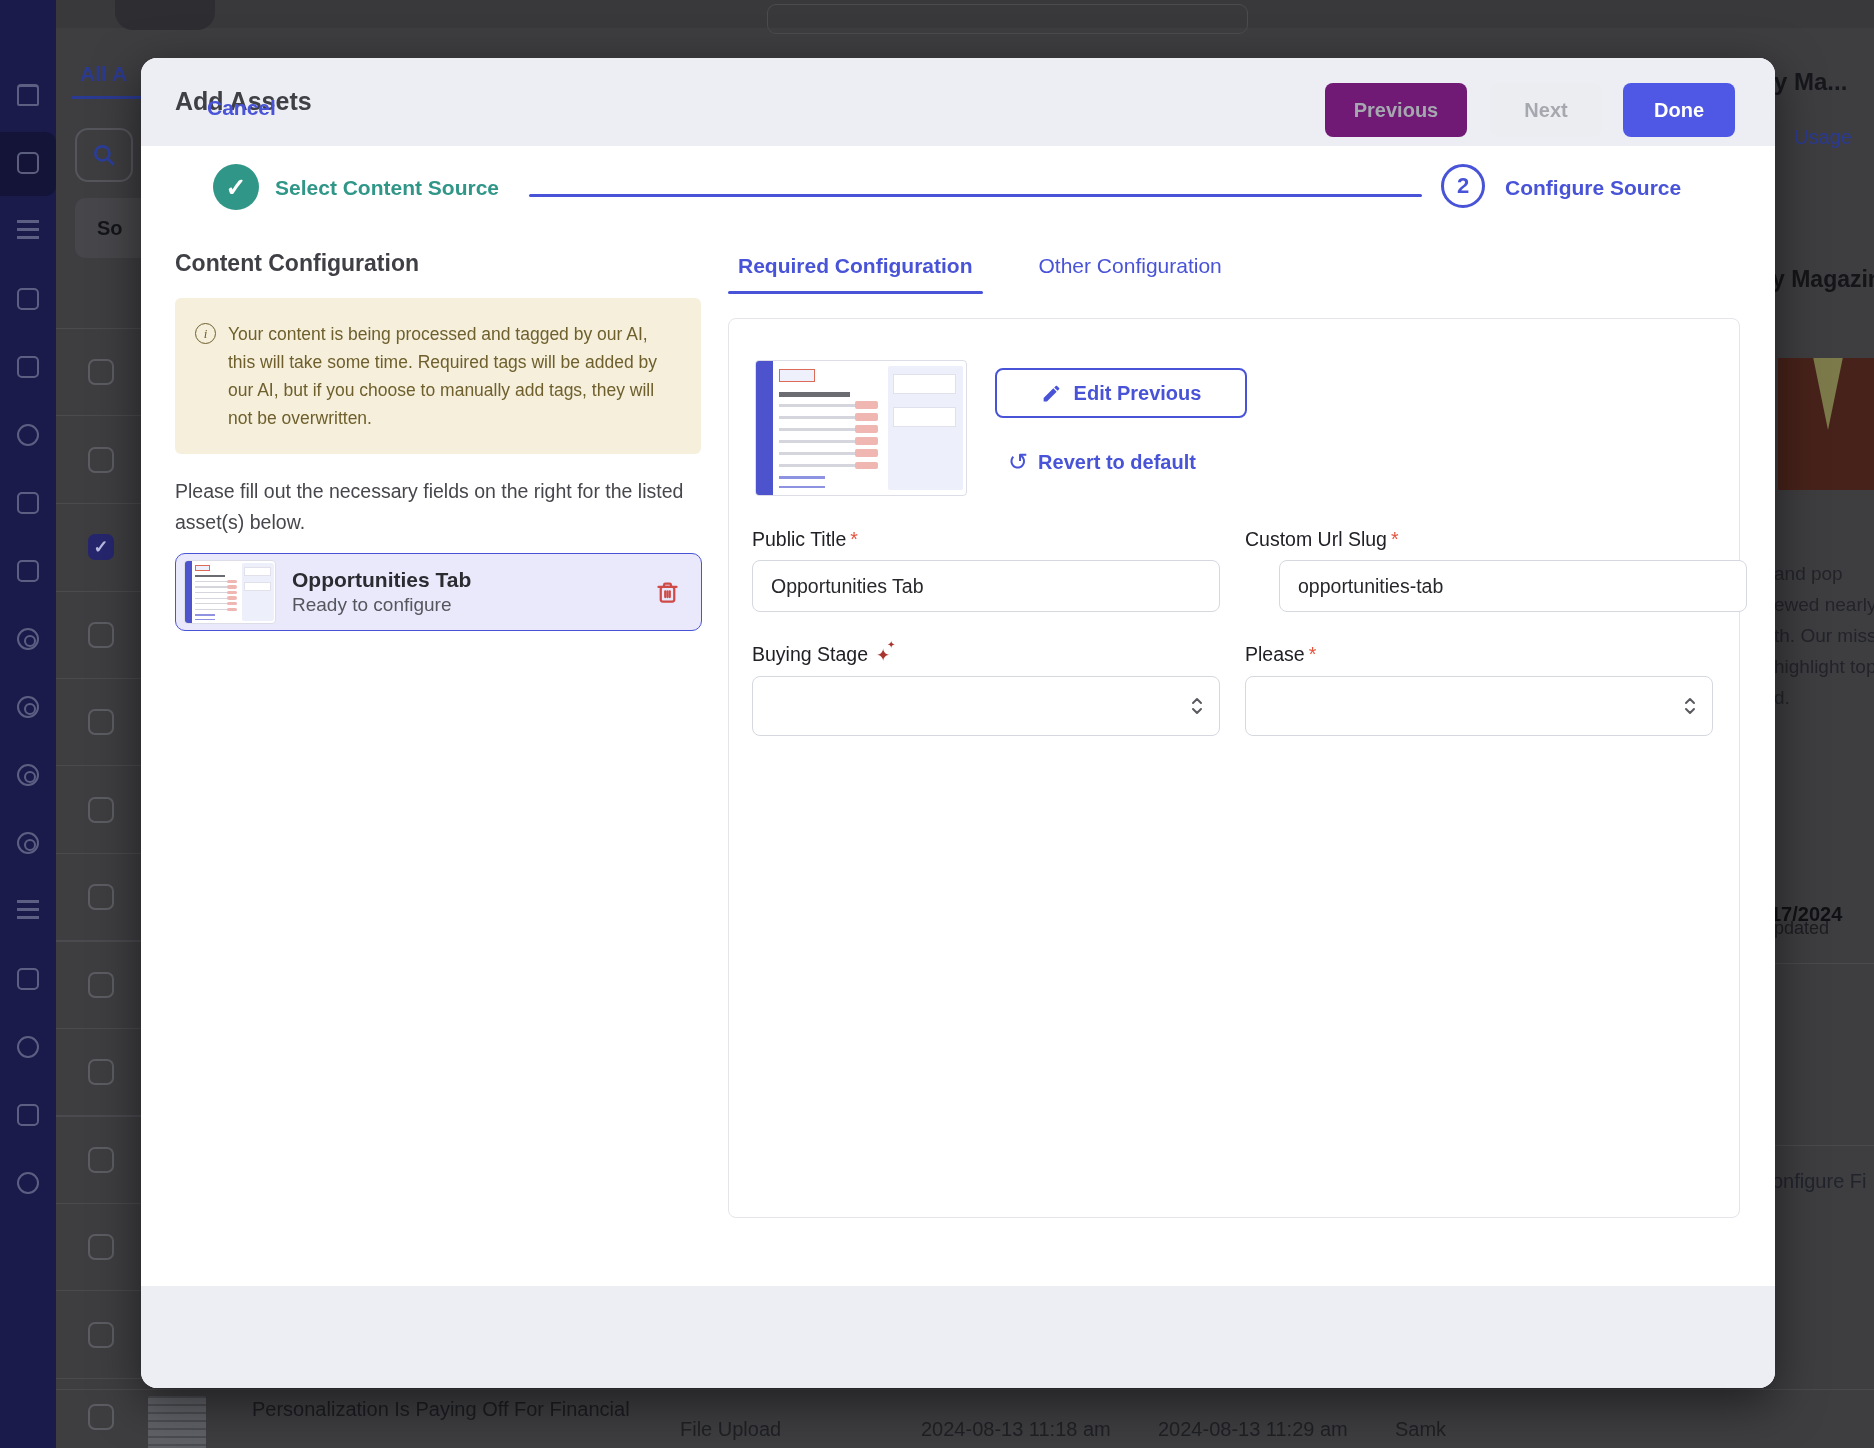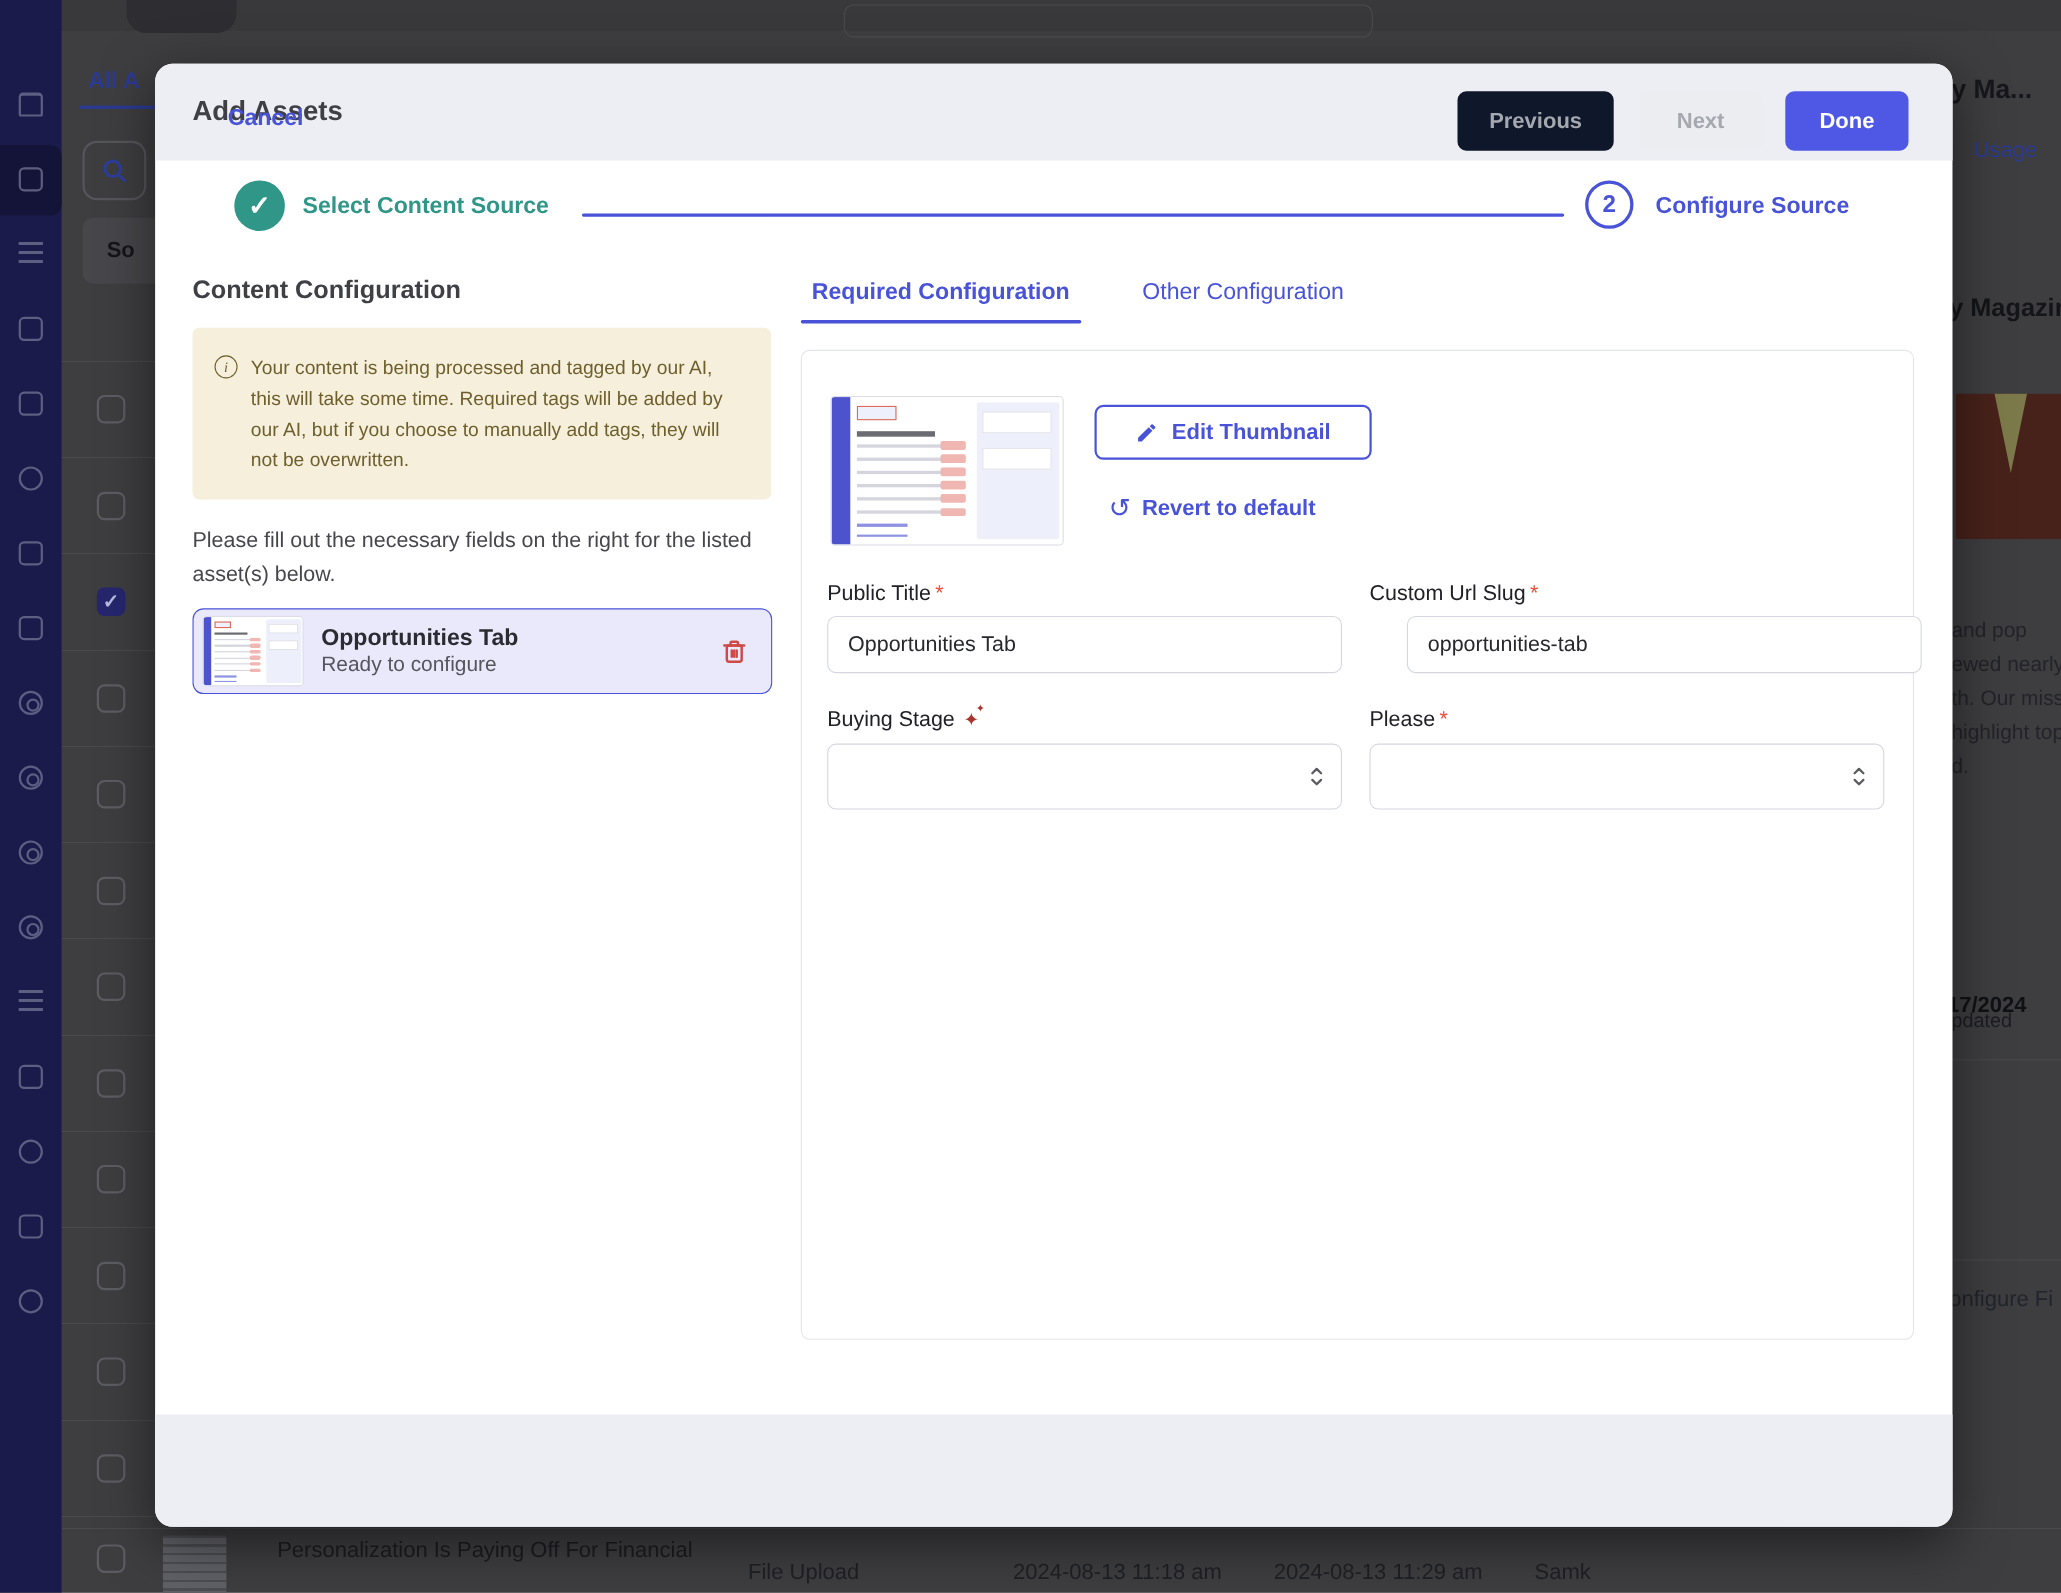--- a/index.html
+++ b/index.html
@@ -104,21 +104,21 @@
   .f-label { position:absolute; font-size:19.5px; color:#202126; }
   .f-label .req { color:#e5533d; margin-left:4px; }
   .sparkle { color:#a8352e; margin-left:8px; position:relative; font-size:17px; }
   .sparkle .sp2 { position:absolute; font-size:10px; left:11px; top:-7px; }
   .f-input { position:absolute; width:468px; height:52px; border:1px solid #d6d8df; border-radius:8px; font-size:19.5px; color:#27282c; padding:0 18px; font-family:"Liberation Sans", sans-serif; background:#fff; }
   .f-select { position:absolute; width:468px; height:60px; border:1px solid #d6d8df; border-radius:8px; background:#fff; cursor:pointer; display:flex; align-items:center; justify-content:flex-end; padding-right:14px; }
 
   .m-footer { position:absolute; left:0; bottom:0; width:100%; height:102px; background:#ededf4; border-radius:0 0 16px 16px; }
   .cancel-link { position:absolute; left:66px; top:38px; font-size:21px; font-weight:bold; color:#4853d7; cursor:pointer; }
   .btn { position:absolute; top:25px; height:54px; border:none; border-radius:8px; font-size:20px; font-weight:bold; font-family:"Liberation Sans", sans-serif; cursor:pointer; }
-  .btn-prev { left:1184px; width:142px; background:#0f172a; color:#a6a8b0; }
+  .btn-prev { left:1184px; width:142px; background:#701a75; color:#a6a8b0; }
   .btn-next { left:1349px; width:112px; background:#ecedf1; color:#a6a8b0; }
   .btn-done { left:1482px; width:112px; background:#4f58e4; color:#ffffff; }
 </style>
 </head>
 <body>
 
 <div class="bg-top-band"></div>
 <div class="bg-top-search"></div>
 <div class="bg-tab-notch"></div>
 
@@ -285,21 +285,21 @@
       <i class="s-card" style="top:10%"></i>
       <i class="s-card" style="top:34%"></i>
     <i class="s-blue" style="top:86%"></i>
       <i class="s-blue" style="top:93%"></i>
   </div>
 
   <button class="edit-btn">
     <svg width="21" height="21" viewBox="0 0 24 24" fill="#4853d7">
       <path d="M3 17.2V21h3.8L17.9 9.9l-3.8-3.8L3 17.2zM20.7 7.1c.4-.4.4-1 0-1.4l-2.4-2.4c-.4-.4-1-.4-1.4 0l-1.8 1.8 3.8 3.8 1.8-1.8z"></path>
     </svg>
-    <span>Edit Thumbnail</span>
+    <span>Edit Previous</span>
   </button>
 
   <div class="revert-link">
     <span class="revert-glyph">↺</span>
     <span>Revert to default</span>
   </div>
 
   <div class="f-label" style="left:611px; top:470px">
     <span>Public Title</span><span class="req">*</span>
   </div>

